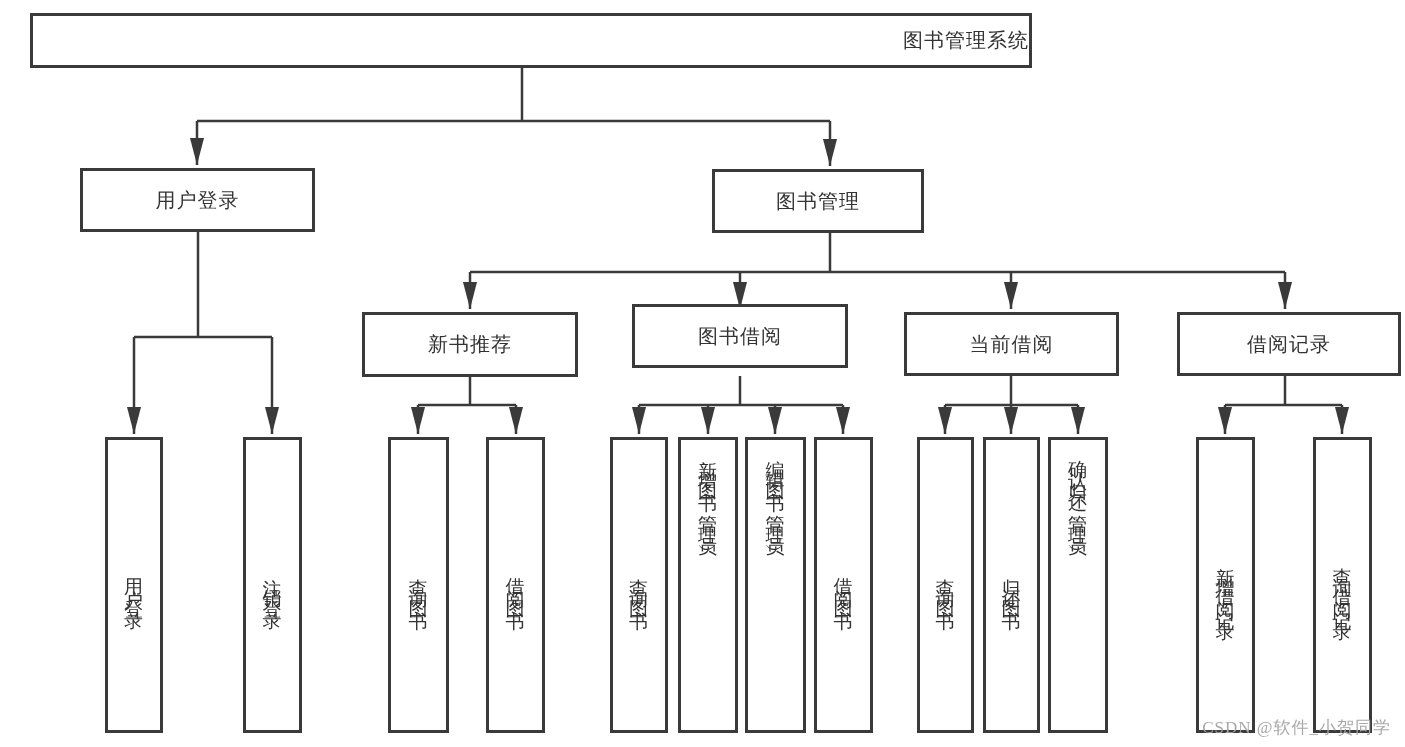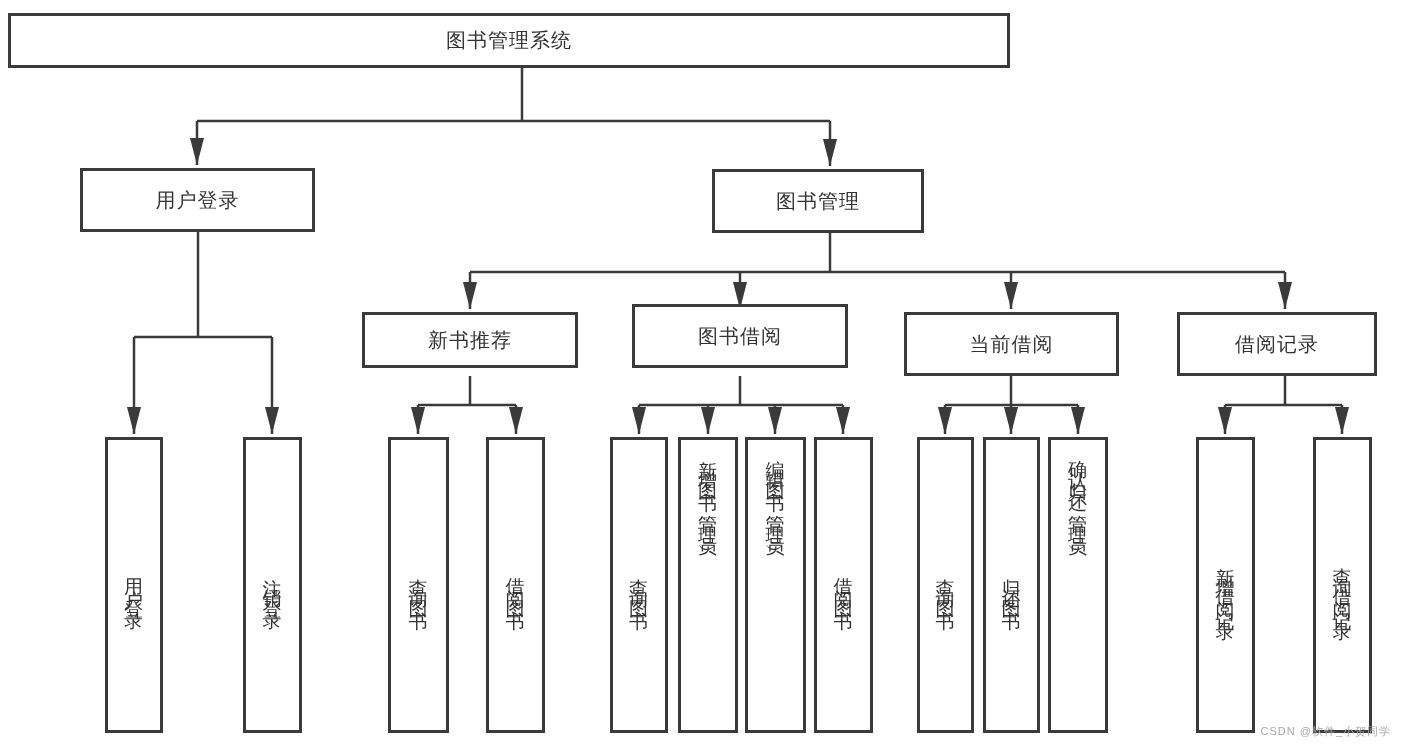--- a/index.html
+++ b/index.html
@@ -37,47 +37,48 @@
     writing-mode:vertical-rl;
     text-orientation:mixed;
     font-size:19px;
     letter-spacing:11px;
     color:var(--text);
     line-height:1;
   }
   .vbox.tall{align-items:flex-start;}
   .vbox.tall span{padding-top:5px;}
   
-  .n-root {left:8px;  top:13px;  width:1002px;height:55px;}
+  .n-root {left:30px;  top:13px;  width:1002px;height:55px;justify-content:flex-end;}
   .n-l2a  {left:80px;  top:168px; width:235px; height:64px;}
   .n-l2b  {left:712px; top:169px; width:212px; height:64px;}
-  .n-l3a  {left:362px; top:312px; width:216px; height:56px;}
+  .n-l3a  {left:362px; top:312px; width:216px; height:65px;}
   .n-l3b  {left:632px; top:304px; width:216px; height:64px;}
   .n-l3c  {left:904px; top:312px; width:215px; height:64px;}
-  .n-l3d  {left:1177px;top:312px; width:200px; height:64px;}
+  .n-l3d  {left:1177px;top:312px; width:224px; height:64px;}
   .n-u1   {left:105px; top:437px; width:58px;  height:296px;}
   .n-u2   {left:243px; top:437px; width:59px;  height:296px;}
   .n-n1   {left:388px; top:437px; width:61px;  height:296px;}
   .n-n2   {left:486px; top:437px; width:59px;  height:296px;}
   .n-b1   {left:610px; top:437px; width:58px;  height:296px;}
   .n-b2   {left:678px; top:437px; width:60px;  height:296px;}
   .n-b3   {left:745px; top:437px; width:61px;  height:296px;}
   .n-b4   {left:814px; top:437px; width:59px;  height:296px;}
   .n-c1   {left:917px; top:437px; width:57px;  height:296px;}
   .n-c2   {left:983px; top:437px; width:57px;  height:296px;}
   .n-c3   {left:1048px;top:437px; width:60px;  height:296px;}
   .n-r1   {left:1196px;top:437px; width:59px;  height:296px;}
   .n-r2   {left:1313px;top:437px; width:59px;  height:296px;}
   .watermark{
     position:absolute;
     right:14px;bottom:8px;
-    font-size:11px;
+    font-size:17px;
     color:var(--wm);
     letter-spacing:1px;
     white-space:nowrap;
+    font-family:Liberation Serif, serif;
   }
 </style>
 </head>
 <body>
 
 <div class="canvas">
 
   <svg class="connectors" viewBox="0 0 1405 747" xmlns="http://www.w3.org/2000/svg">
     <defs>
       <marker id="ah" markerUnits="userSpaceOnUse" markerWidth="27" markerHeight="14" viewBox="0 0 27 14" refX="27" refY="7" orient="auto">

